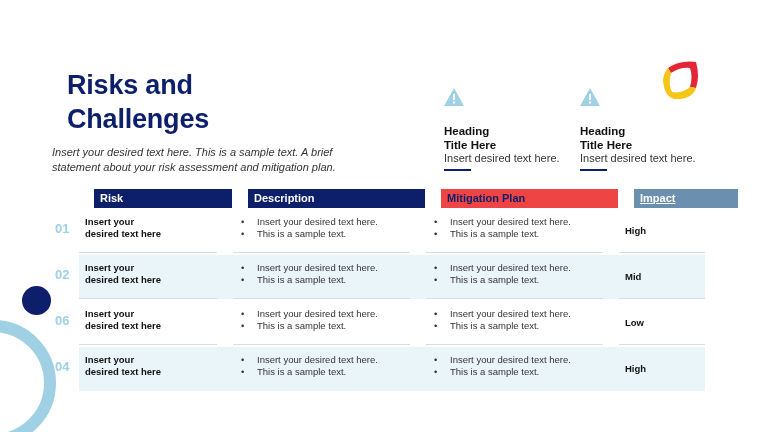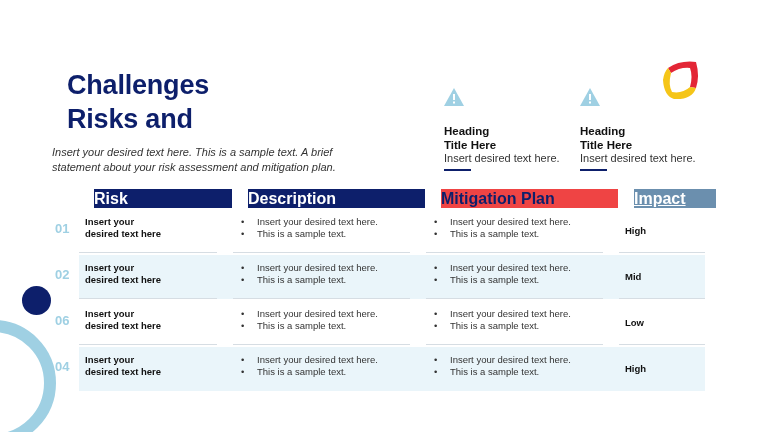--- a/index.html
+++ b/index.html
@@ -13,42 +13,42 @@
   .heading-card .warn { width: 20px; height: 18px; display:block; }
   .heading-card .htitle { margin-top: 18px; font-weight: 700; font-size: 11.5px; line-height: 14px; color: #111; }
   .heading-card .htext { font-size: 11px; color: #333; line-height: 13px; }
   .heading-card .hline { width: 27px; height: 2px; background: #0d1f6b; margin-top: 4px; }
 
   .logo { position: absolute; left: 660px; top: 58px; width: 40px; height: 45px; }
 
   .deco-dot { position: absolute; left: 22px; top: 286px; width: 29px; height: 29px; border-radius: 50%; background: #0d1f6b; }
   .deco-ring { position: absolute; left: -70px; top: 320px; width: 126px; height: 126px; border-radius: 50%; border: 12px solid #9fd0e3; }
 
-  .col-head { position: absolute; top: 189px; height: 19px; color: #fff; font-weight: 700; font-size: 16px; line-height: 19px; }
+  .col-head { position: absolute; top: 189px; height: 19px; color: #fff; font-weight: 700; font-size: 11px; line-height: 19px; padding-left: 6px; }
   .h-risk { left: 94px; width: 138px; background: #0d1f6b; }
   .h-desc { left: 248px; width: 177px; background: #0d1f6b; }
   .h-mit { left: 441px; width: 177px; background: #ef4444; color: #0d1f6b; }
-  .h-imp { left: 634px; width: 82px; background: #6b8fae; text-decoration: underline; }
+  .h-imp { left: 634px; width: 104px; background: #6b8fae; text-decoration: underline; }
 
   .row { position: absolute; left: 79px; width: 626px; height: 44px; }
   .row.alt { background: #eaf5fa; }
   .row .sep { position: absolute; bottom: 0; height: 1.5px; background: #d6dde3; }
   .num { position: absolute; left: 70px; font-weight: 700; font-size: 13px; color: #9fd0e3; }
   .risk-text { position: absolute; left: 6px; top: 7px; width: 130px; font-weight: 700; font-size: 9.5px; line-height: 12px; color: #111; }
   .bullets { position: absolute; top: 7px; font-size: 9.5px; line-height: 12px; color: #333; list-style: none; }
   .bullets li { position: relative; padding-left: 18px; }
   .bullets li::before { content: "•"; position: absolute; left: 2px; }
   .impact { position: absolute; left: 546px; top: 16px; font-weight: 700; font-size: 9.5px; color: #111; }
 </style>
 </head>
 <body>
 
 <div class="title">
+  <div>Risks and</div>
   <div>Challenges</div>
-  <div>Risks and</div>
 </div>
 <div class="subtitle">Insert your desired text here. This is a sample text. A brief statement about your risk assessment and mitigation plan.</div>
 
 <div class="heading-card" style="left:444px">
   <svg class="warn" viewBox="0 0 20 18">
       <path d="M10 0 L20 18 L0 18 Z" fill="#9fd0e3"></path>
       <rect x="9" y="6" width="2" height="6" fill="#fff"></rect>
       <rect x="9" y="13.5" width="2" height="2" fill="#fff"></rect>
     </svg>
   <div class="htitle">

